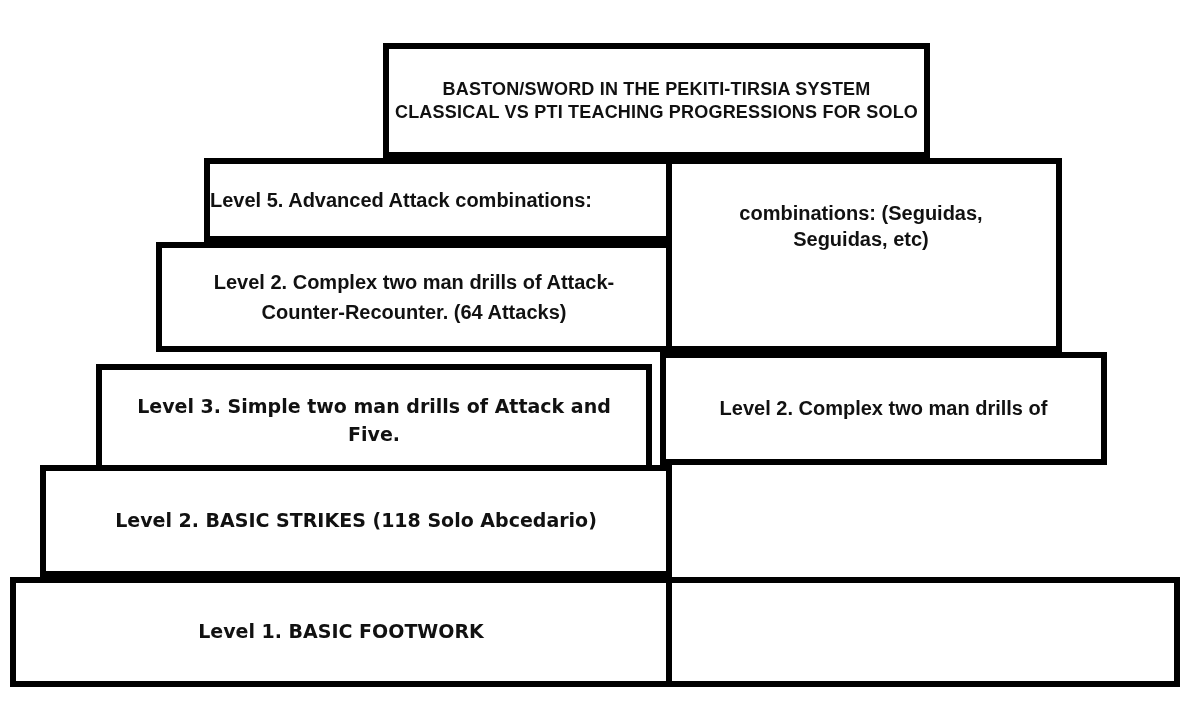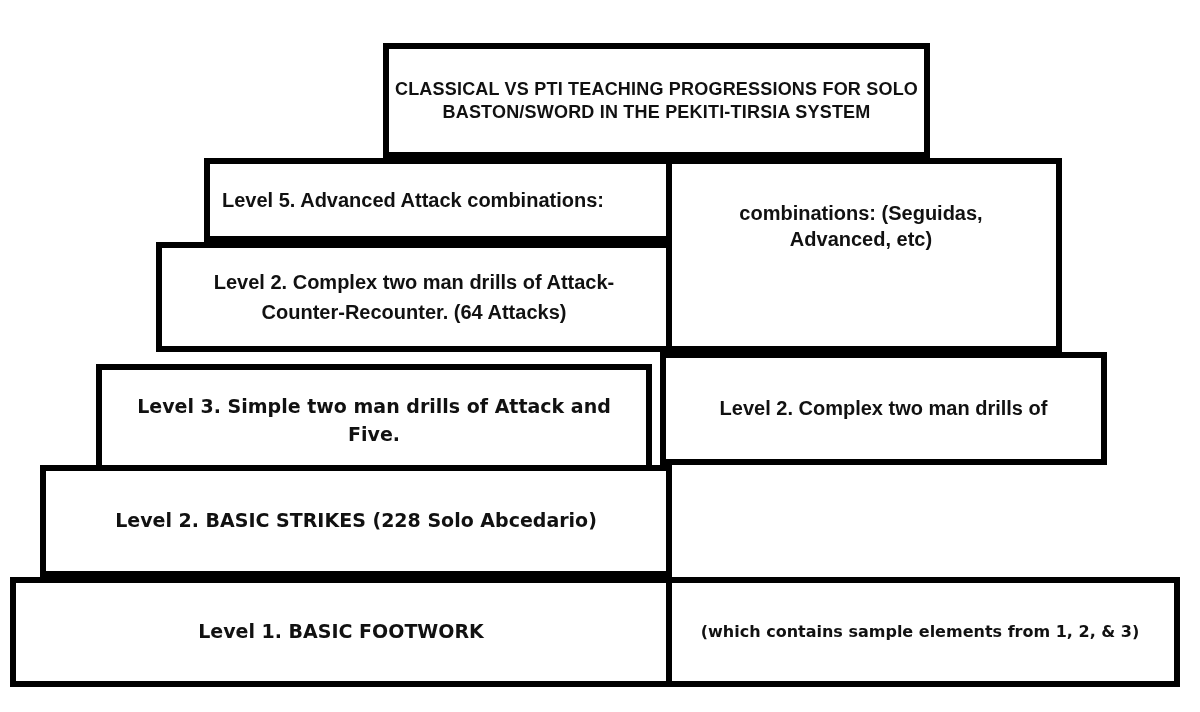--- a/index.html
+++ b/index.html
@@ -48,21 +48,21 @@
   #t .line {
     font-family: "Liberation Sans", sans-serif;
     font-weight: bold;
     font-size: 18px;
     line-height: 1.25;
     letter-spacing: 0.2px;
   }
 
   
   #c5 { left: 204px; top: 158px; width: 468px; height: 84px;  z-index: 2;
-        align-items: flex-start; text-align: left; padding-left: 12px; }
+        align-items: flex-start; text-align: left; }
   #c5 .l2 { padding-left: 22px; }
   #c4 { left: 156px; top: 242px; width: 516px; height: 110px; z-index: 2; }
   #c3 { left: 96px;  top: 364px; width: 556px; height: 113px; z-index: 2; }
   #c2 { left: 40px;  top: 465px; width: 632px; height: 112px; z-index: 2; }
   #c1 { left: 10px;  top: 577px; width: 662px; height: 110px; z-index: 2; }
 
   
   #p4 { left: 660px; top: 158px; width: 402px; height: 194px; z-index: 1;
         justify-content: flex-start; padding-top: 36px; }
   #p4 .line { line-height: 1.32; }
@@ -72,53 +72,52 @@
   #p1 { left: 660px; top: 577px; width: 520px; height: 110px; z-index: 1; }
   #p1 .big   { font-size: 20px; line-height: 1.3; }
   #p1 .small { font-size: 16px; line-height: 1.3; }
 </style>
 </head>
 <body>
 
 <div class="canvas">
 
   <div class="box f-hum" id="t">
+    <span class="line">BASTON/SWORD IN THE PEKITI-TIRSIA SYSTEM</span>
     <span class="line">CLASSICAL VS PTI TEACHING PROGRESSIONS FOR SOLO</span>
-    <span class="line">BASTON/SWORD IN THE PEKITI-TIRSIA SYSTEM</span>
   </div>
 
   <div class="box f-helv" id="c5">
     <span class="line">Level 5. Advanced Attack combinations:</span>
   </div>
 
   <div class="box f-helv" id="c4">
     <span class="line">Level 2. Complex two man drills of Attack-</span>
     <span class="line">Counter-Recounter. (64 Attacks)</span>
   </div>
 
   <div class="box f-hum" id="c3">
     <span class="line">Level 3. Simple two man drills of Attack and</span>
     <span class="line">Five.</span>
   </div>
 
   <div class="box f-hum" id="c2">
-    <span class="line">Level 2. BASIC STRIKES (228 Solo Abcedario)</span>
+    <span class="line">Level 2. BASIC STRIKES (118 Solo Abcedario)</span>
   </div>
 
   <div class="box f-hum" id="c1">
     <span class="line">Level 1. BASIC FOOTWORK</span>
   </div>
 
   <div class="box f-helv" id="p4">
     <span class="line">combinations: (Seguidas,</span>
-    <span class="line">Advanced, etc)</span>
+    <span class="line">Seguidas, etc)</span>
   </div>
 
   <div class="box f-helv" id="p3">
     <span class="line">Level 2. Complex two man drills of</span>
   </div>
 
 
   <div class="box f-hum" id="p1">
-    <span class="line small">(which contains sample elements from 1, 2, &amp; 3)</span>
   </div>
 
 </div>
 
 </body></html>

